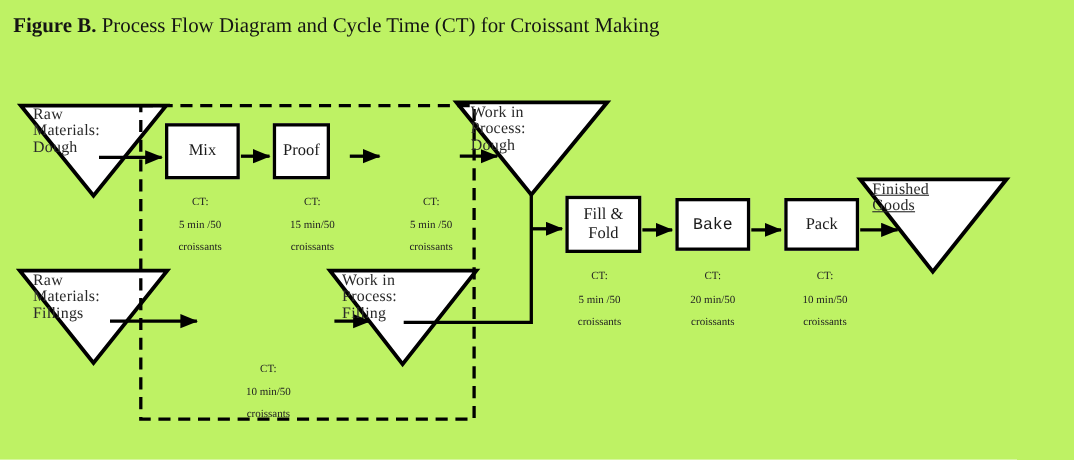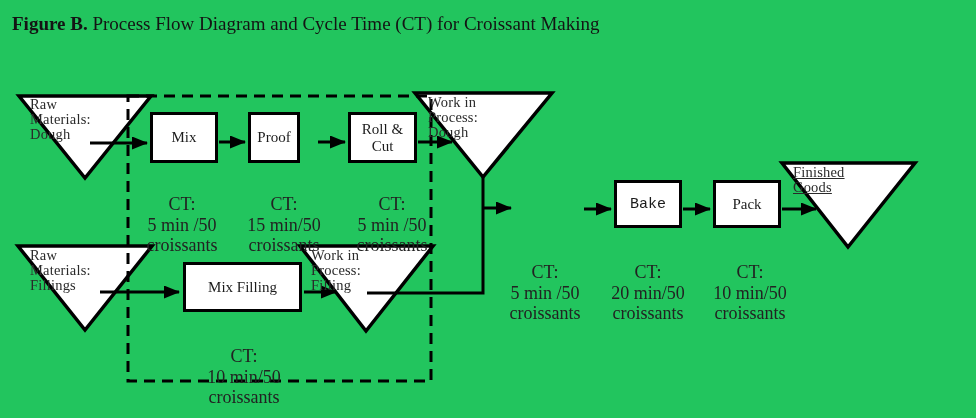--- a/index.html
+++ b/index.html
@@ -4,21 +4,21 @@
 <style>
   html, body {
     margin: 0;
     padding: 0;
     background: #ffffff;
   }
   .canvas {
     position: relative;
     width: 976px;
     height: 418px;
-    background: #22c55e;
+    background: #bef264;
     font-family: "Liberation Serif", "DejaVu Serif", serif;
     color: #1c1c1c;
     overflow: hidden;
   }
   .caption {
     position: absolute;
     left: 12px;
     top: 13px;
     font-size: 19px;
     color: #141414;
@@ -51,25 +51,24 @@
     font-size: 14.5px;
     line-height: 15px;
     white-space: pre-line;
     color: #2a2a2a;
     letter-spacing: 0.2px;
   }
   .ct-label {
     position: absolute;
     width: 124px;
     text-align: center;
-    font-size: 18px;
+    font-size: 10px;
     line-height: 20.5px;
     white-space: pre-line;
     color: #222222;
-    margin-top: 20px;
   }
 </style>
 </head>
 <body>
 
 <div class="canvas">
 
   <div class="caption">
     <span class="bold">Figure B.</span><span> Process Flow Diagram and Cycle Time (CT) for Croissant Making</span>
   </div>
@@ -102,32 +101,29 @@
     <line x1="100" y1="292" x2="179" y2="292" stroke="#000" stroke-width="3" marker-end="url(#arrowhead)"></line>
     <line x1="304" y1="292" x2="336" y2="292" stroke="#000" stroke-width="3" marker-end="url(#arrowhead)"></line>
   </svg>
 
   <div class="proc-box" style="left:150px; top:112px; width:68px; height:51px;">
     <span>Mix</span>
   </div>
   <div class="proc-box" style="left:248px; top:112px; width:52px; height:51px;">
     <span>Proof</span>
   </div>
-  <div class="proc-box" style="left:348px; top:112px; width:69px; height:51px;">
-    <span>Roll &amp;
-Cut</span>
+  <div class="proc-box" style="left:514px; top:178px; width:69px; height:52px;">
+    <span>Fill &amp;
+Fold</span>
   </div>
   <div class="proc-box" style="left:614px; top:180px; width:68px; height:48px;font-family:Liberation Mono, monospace;">
     <span>Bake</span>
   </div>
   <div class="proc-box" style="left:713px; top:180px; width:68px; height:48px;text-align:right;">
     <span>Pack</span>
-  </div>
-  <div class="proc-box" style="left:183px; top:262px; width:119px; height:50px;">
-    <span>Mix Filling</span>
   </div>
 
   <div class="tri-label" style="left:30px; top:97px;">Raw
 Materials:
 Dough</div>
   <div class="tri-label" style="left:428px; top:95px;">Work in
 Process:
 Dough</div>
   <div class="tri-label" style="left:30px; top:248px;">Raw
 Materials:

